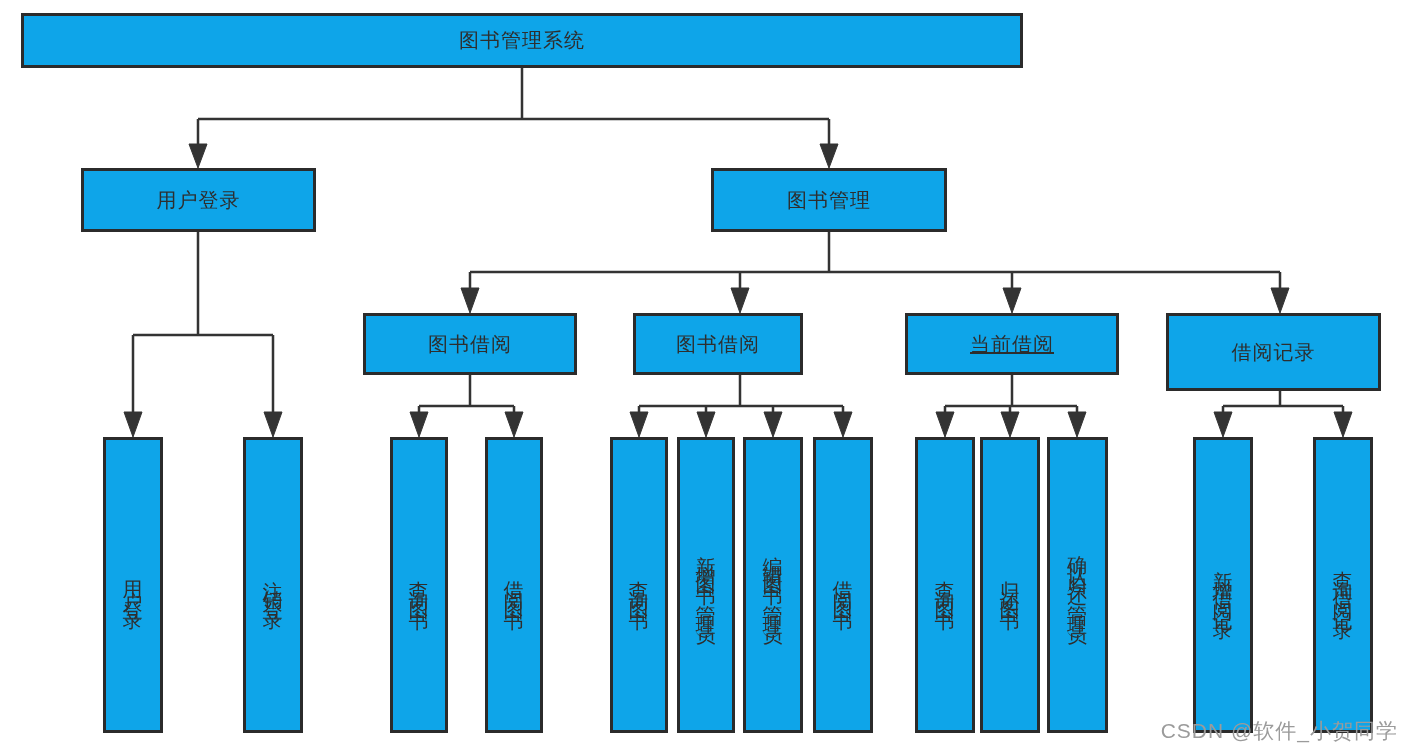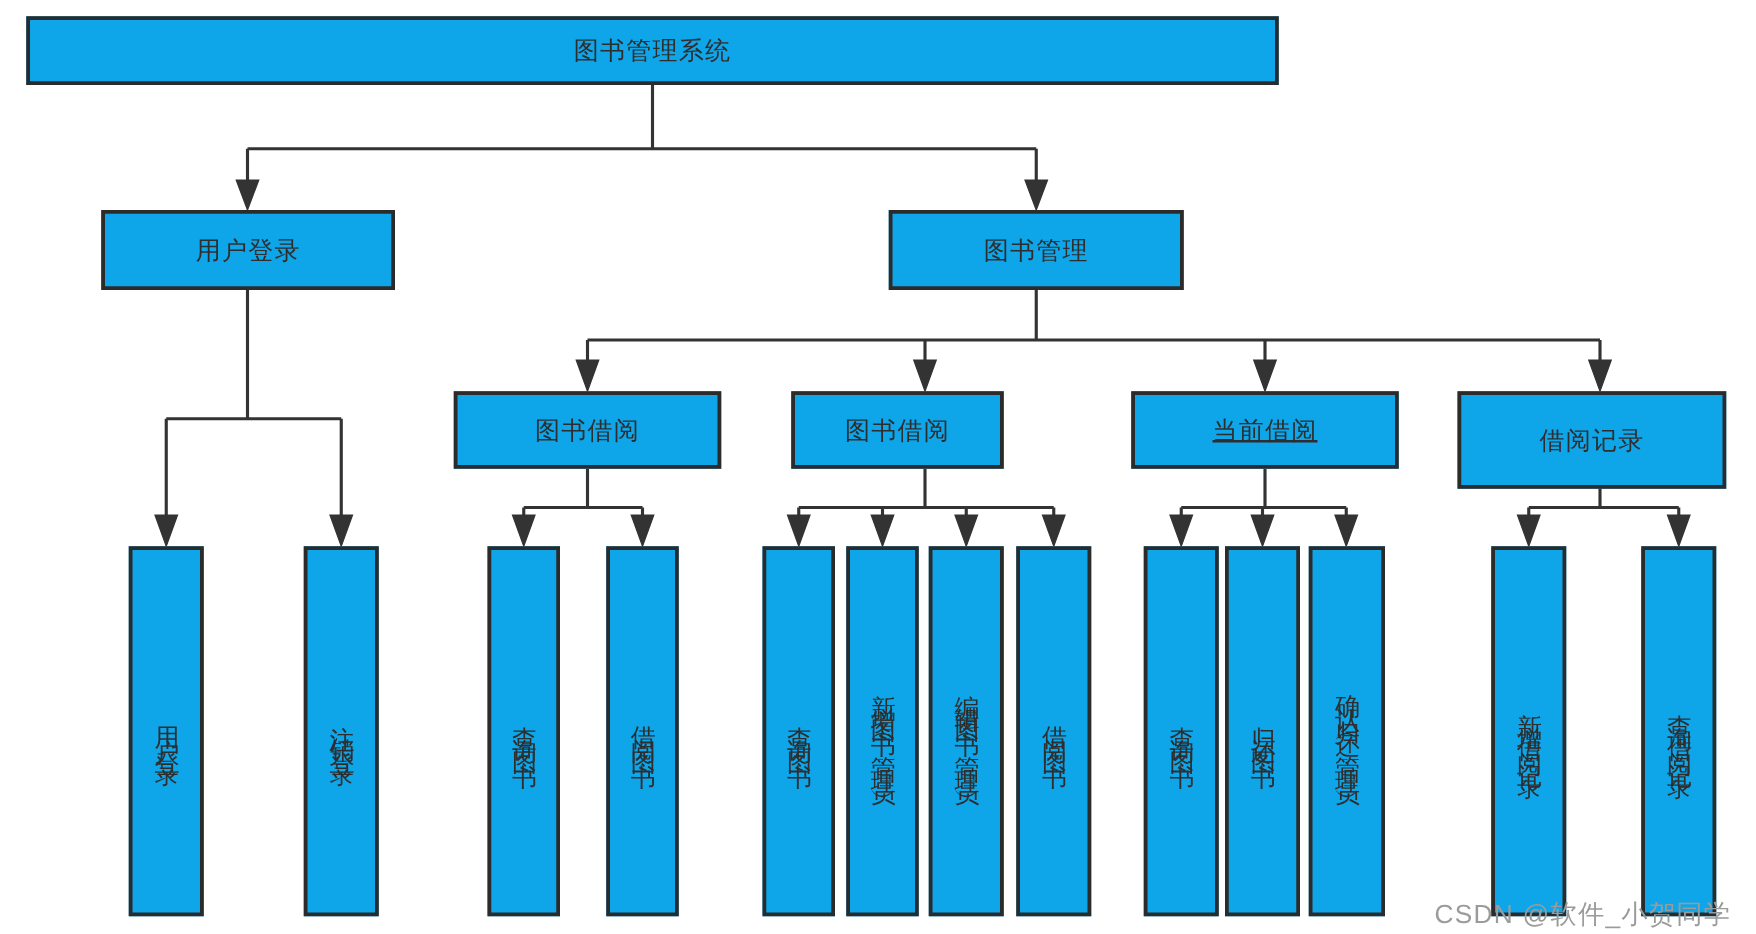--- a/index.html
+++ b/index.html
@@ -34,21 +34,21 @@
   }
   .vbox span {
     writing-mode: vertical-rl;
     text-orientation: upright;
     letter-spacing: 10px;
     line-height: 1;
     white-space: nowrap;
   }
   #watermark {
     position: absolute;
-    right: 20px;
+    right: 7px;
     bottom: 2px;
     font-size: 21px;
     color: #9b9b9b;
     letter-spacing: 1px;
   }
 </style>
 </head>
 <body>
 
 <div id="canvas">

